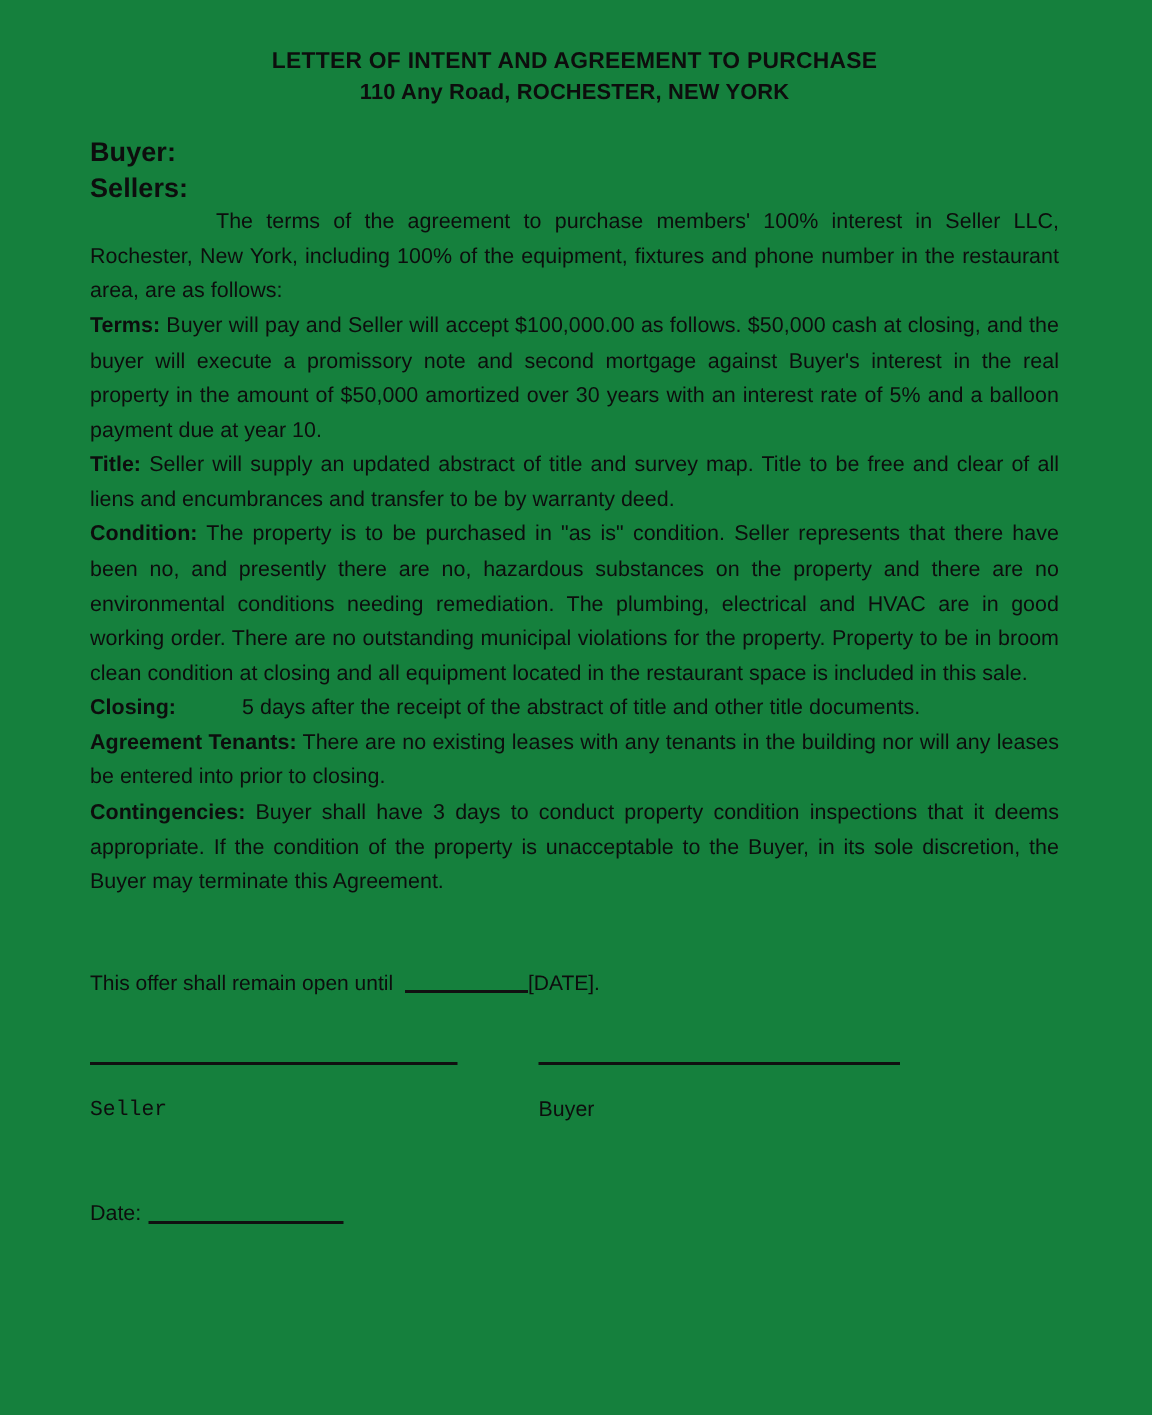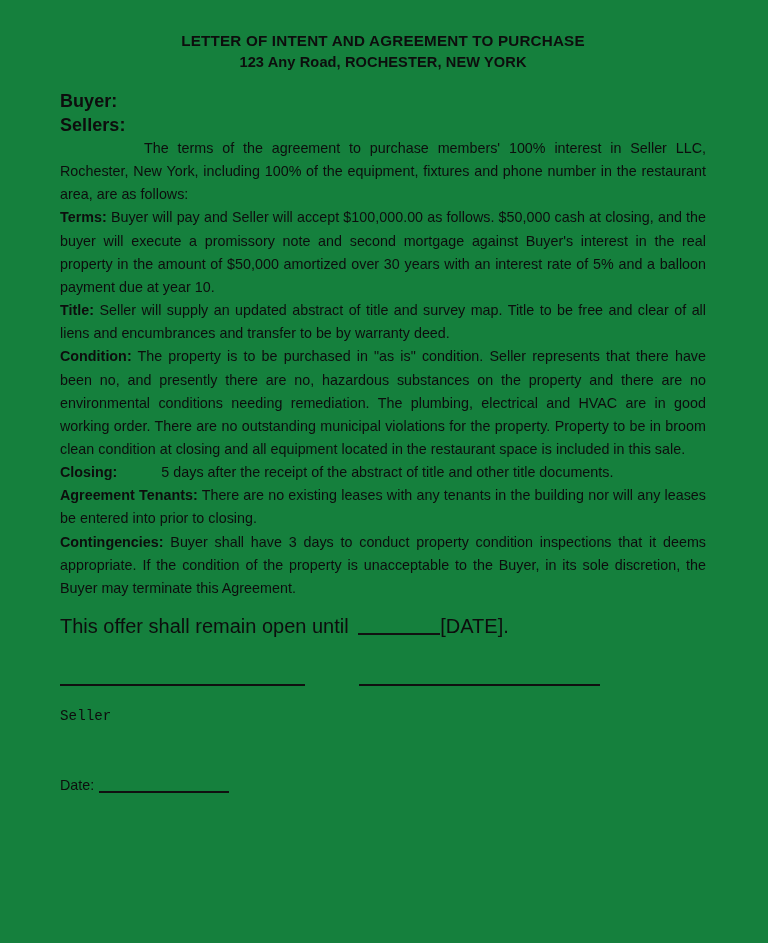--- a/index.html
+++ b/index.html
@@ -73,22 +73,22 @@
     width: 36px;
   }
   .blank-inline {
     display: inline-block;
     width: 82px;
     border-bottom: 2px solid #111111;
     vertical-align: -2px;
     margin: 0 0 0 4px;
   }
   .offer-line {
-    margin-top: 10px;
-    font-size: 20px;
+    margin-top: 44px;
+    font-size: 14px;
     line-height: 1.6;
     text-align: left;
   }
   .sig-area {
     margin-top: 42px;
     position: relative;
     height: 76px;
   }
   .sig-col {
     position: absolute;
@@ -121,21 +121,21 @@
     margin-left: 5px;
   }
 </style>
 </head>
 <body>
 
 <div class="page">
 
   <div>
     <div class="doc-title">LETTER OF INTENT AND AGREEMENT TO PURCHASE</div>
-    <div class="doc-subtitle">123 Any Road, ROCHESTER, NEW YORK</div>
+    <div class="doc-subtitle">110 Any Road, ROCHESTER, NEW YORK</div>
   </div>
 
   <div class="party-block">
     <div class="party-line">Buyer:</div>
     <div class="party-line">Sellers:</div>
   </div>
 
   <p class="para para-intro">The terms of the agreement to purchase members' 100% interest in Seller LLC, Rochester, New York, including 100% of the equipment, fixtures and phone number in the restaurant area, are as follows:</p>
 
   <p class="para para-gap">
@@ -175,20 +175,21 @@
     <span class="blank-inline"></span><span>[DATE].</span>
   </div>
 
   <div class="sig-area">
     <div class="sig-col seller">
       <div class="sig-rule"></div>
       <div class="sig-label">Seller</div>
     </div>
     <div class="sig-col buyer">
       <div class="sig-rule"></div>
+      <div class="sig-label">Buyer</div>
     </div>
   </div>
 
   <div class="date-row">
     <span>Date:</span><span class="date-blank"></span>
   </div>
 
 </div>
 
 </body></html>

